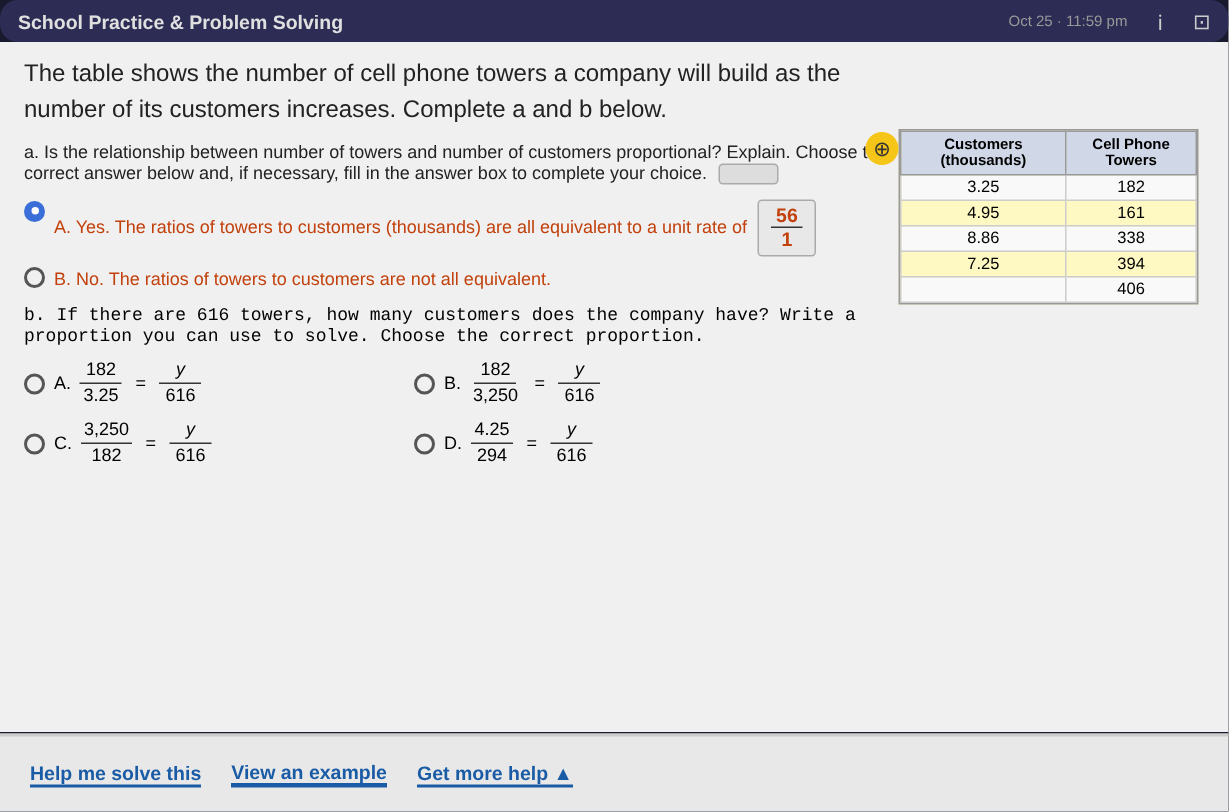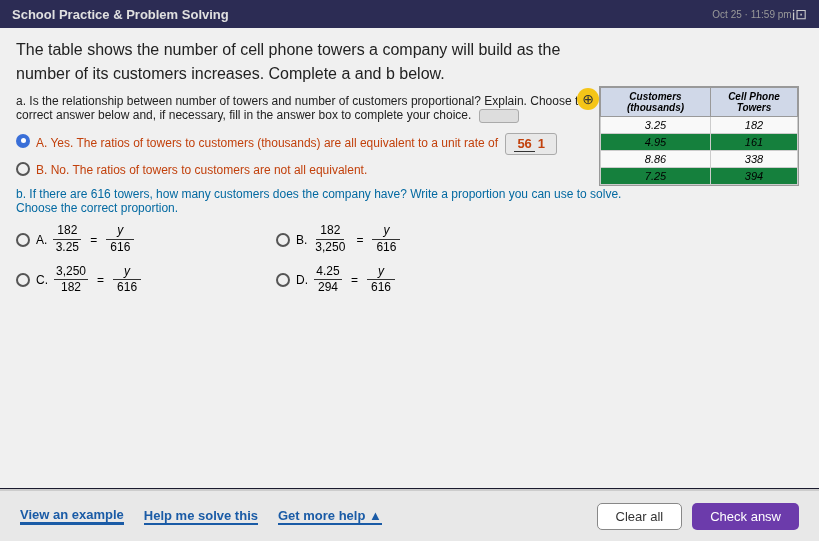--- a/index.html
+++ b/index.html
@@ -13,30 +13,31 @@
     }
 
     
     .top-bar {
       background: #2c2c54;
       height: 28px;
       display: flex;
       align-items: center;
       justify-content: space-between;
       padding: 0 12px;
+      border-radius: 12px;
     }
     .top-bar-title {
       color: #e0e0e0;
       font-size: 13px;
       font-weight: bold;
     }
     .top-bar-right {
       display: flex;
       align-items: center;
-      gap: 0;
+      gap: 20px;
       color: #aaa;
       font-size: 11px;
     }
     .top-bar-icon {
       color: #ccc;
       font-size: 14px;
       cursor: pointer;
     }
 
     
@@ -61,24 +62,23 @@
       max-width: 580px;
       line-height: 1.5;
       margin-bottom: 8px;
     }
 
     
     .table-container {
       position: absolute;
       top: 58px;
       right: 20px;
-      background: #15803d;
+      background: #fef9c3;
       border: 1px solid #999;
       width: 200px;
-      font-style: italic;
     }
     .table-container table {
       width: 100%;
       border-collapse: collapse;
       font-size: 11px;
     }
     .table-container th {
       background: #d0d8e8;
       border: 1px solid #999;
       padding: 3px 6px;
@@ -147,21 +147,21 @@
       border-radius: 50%;
       background: white;
     }
     .choice-text {
       font-size: 12px;
       color: #c2410c;
       line-height: 1.5;
     }
     .fraction-box {
       display: inline-flex;
-      flex-direction: row;
+      flex-direction: column;
       align-items: center;
       font-size: 13px;
       font-weight: bold;
       vertical-align: middle;
       margin: 0 4px;
       background: #e8e8e8;
       border: 1px solid #aaa;
       padding: 2px 8px;
       border-radius: 3px;
     }
@@ -172,22 +172,23 @@
     }
     .fraction-den {
       padding: 0 3px;
       line-height: 1.2;
     }
 
     
     .question-b {
       margin-top: 8px;
       font-size: 12px;
-      color: #0369a1;
+      color: #000000;
       max-width: 620px;
+      font-family: Liberation Mono, monospace;
     }
 
     
     .proportion-grid {
       display: grid;
       grid-template-columns: 1fr 1fr;
       gap: 8px 20px;
       margin-top: 8px;
       max-width: 500px;
     }
@@ -327,20 +328,24 @@
           <td>4.95</td>
           <td>161</td>
         </tr>
         <tr>
           <td>8.86</td>
           <td>338</td>
         </tr>
         <tr>
           <td>7.25</td>
           <td>394</td>
+        </tr>
+        <tr>
+          <td></td>
+          <td>406</td>
         </tr>
       </tbody>
     </table>
   </div>
 
   <div class="scroll-icon">⊕</div>
 
   <div class="question-a">
     <span>a. Is the relationship between number of towers and number of customers proportional? Explain. Choose the correct answer below and, if necessary, fill in the answer box to complete your choice.</span>
     <span class="expand-btn"></span>
@@ -427,21 +432,17 @@
         <div class="prop-num var-y">y</div>
         <div class="prop-den">616</div>
       </div>
     </div>
 
   </div>
 </div>
 
 <div class="bottom-bar">
   <div class="bottom-links">
+    <a class="bottom-link">Help me solve this</a>
     <a class="bottom-link active">View an example</a>
-    <a class="bottom-link">Help me solve this</a>
     <a class="bottom-link">Get more help ▲</a>
   </div>
-  <div class="bottom-btns">
-    <button class="btn-clear">Clear all</button>
-    <button class="btn-check">Check answ</button>
-  </div>
 </div>
 
 </body></html>

